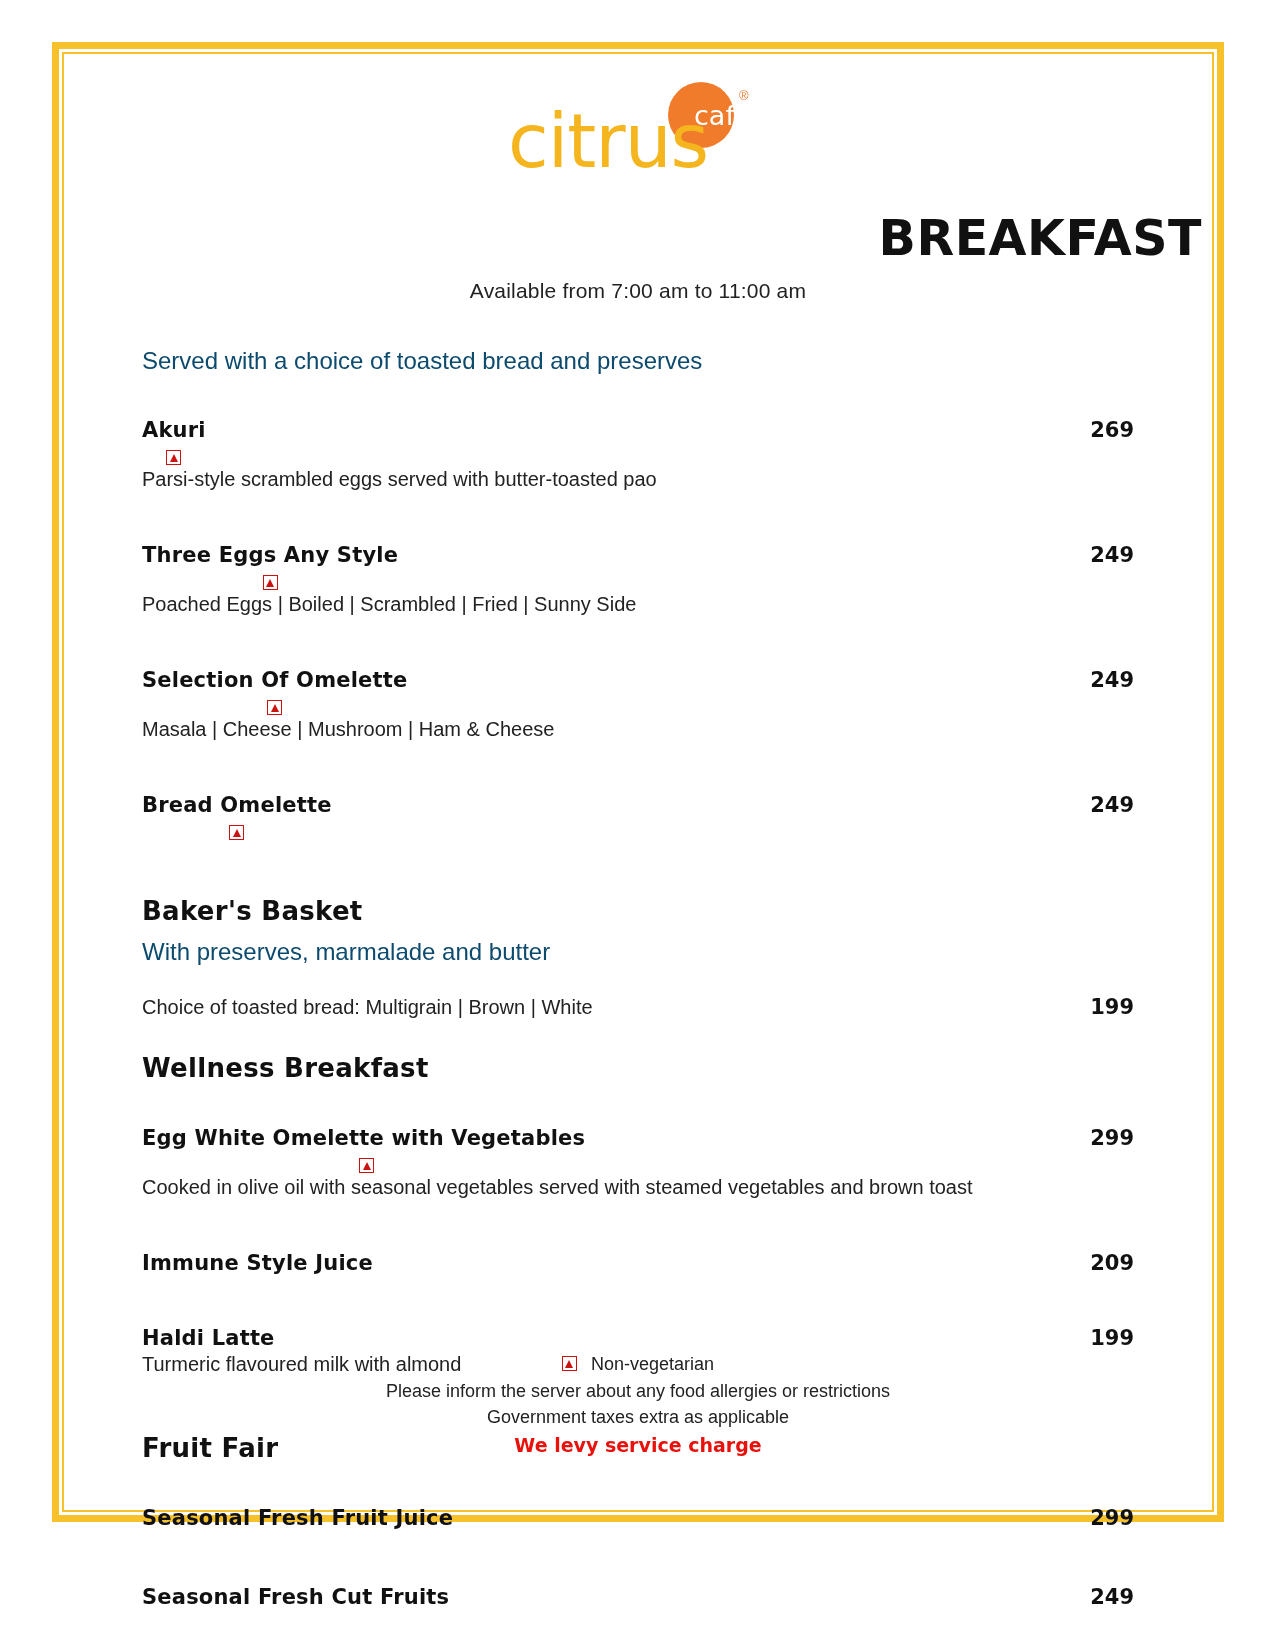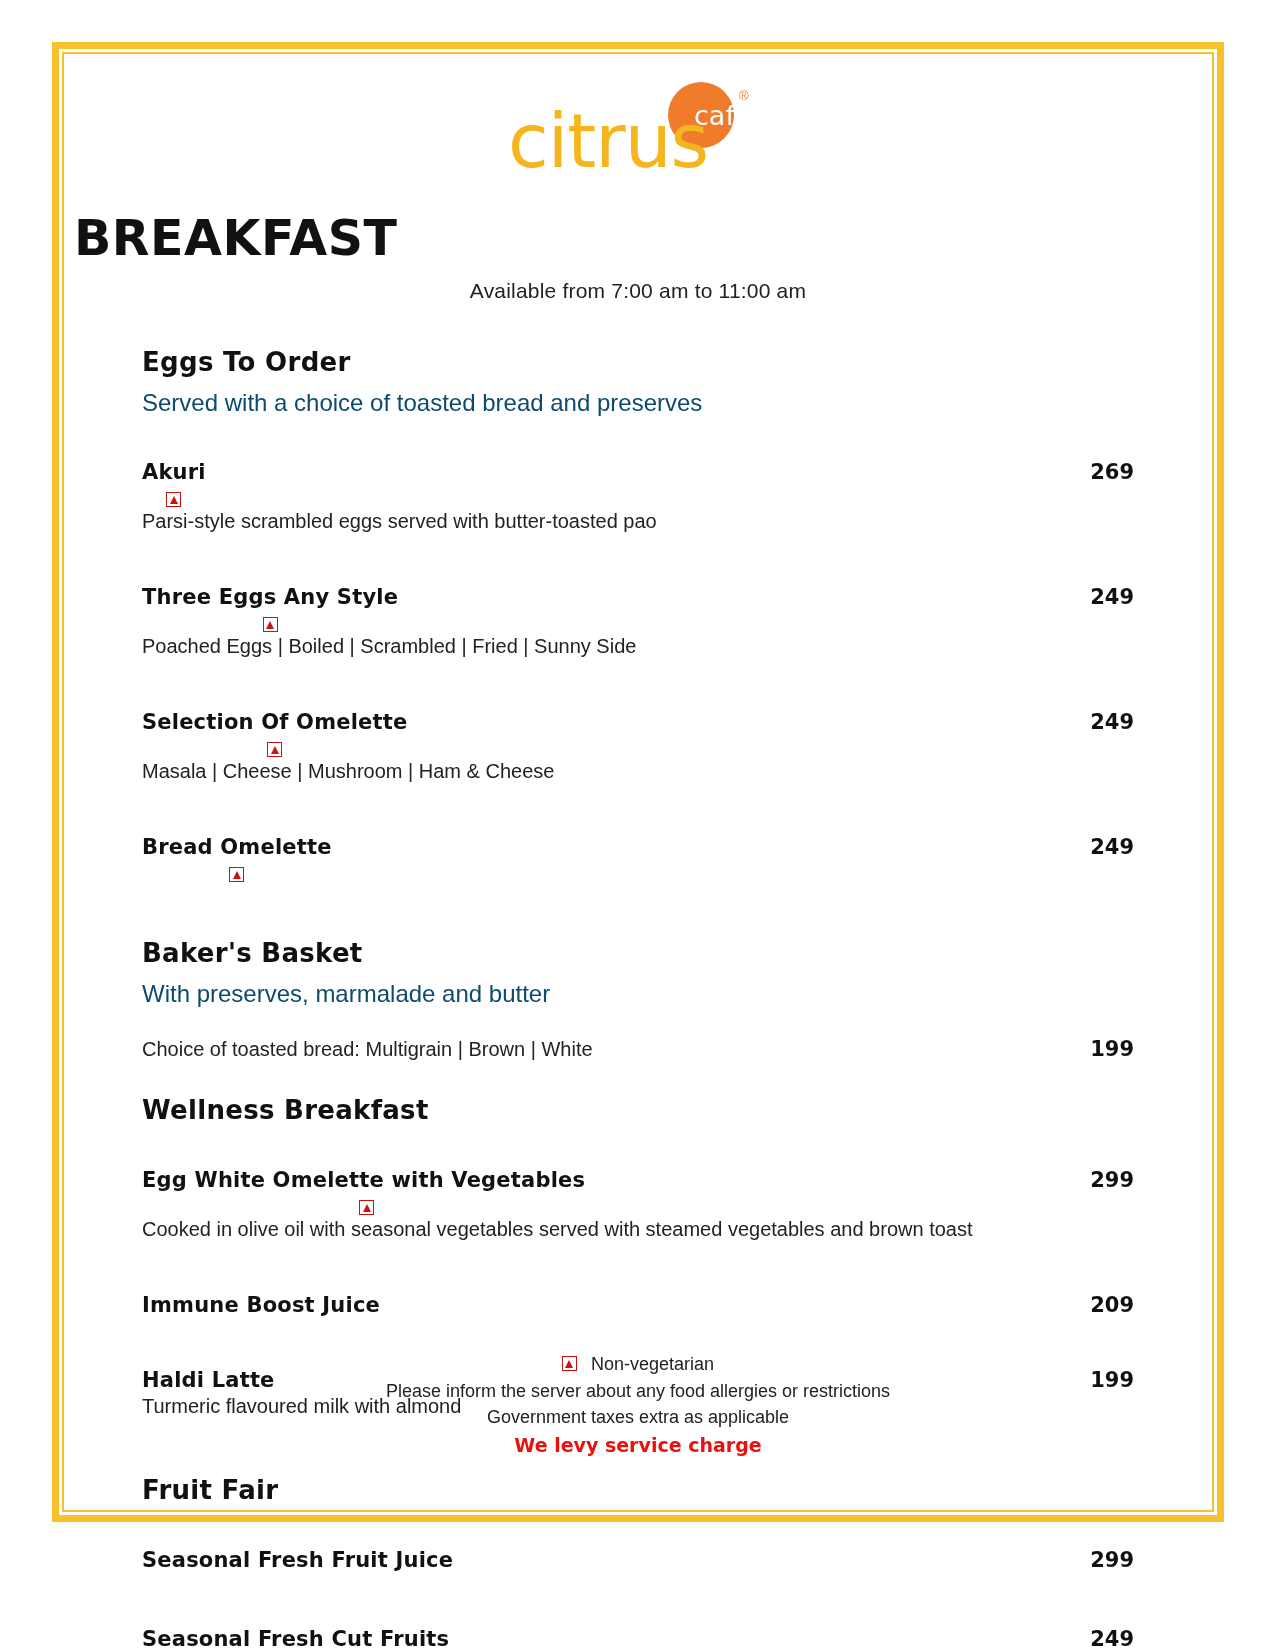--- a/index.html
+++ b/index.html
@@ -95,21 +95,21 @@
   .logo-reg {
     position: absolute;
     left: 231px;
     top: 6px;
     font-size: 13px;
     color: #f07c2b;
   }
 
   
   .title {
-    text-align: left;
+    text-align: right;
     font-family: "DejaVu Sans", sans-serif;
     font-weight: bold;
     font-size: 49px;
     letter-spacing: 0.5px;
     margin-top: 8px;
     color: #111;
   }
   .subtitle {
     text-align: center;
     font-size: 21px;
@@ -249,21 +249,20 @@
         <div class="logo-reg">®</div>
       </div>
     </div>
 
     <div class="title">BREAKFAST</div>
     <div class="subtitle">Available from 7:00 am to 11:00 am</div>
 
     <div class="sections">
 
       <div class="section">
-        <div class="section-title">Eggs To Order</div>
         <div class="section-note">Served with a choice of toasted bread and preserves</div>
         <div class="items">
 
           <div class="item">
             <div class="item-row">
               <div class="item-name">
                 <span>Akuri</span>
                 <span class="nonveg"></span>
               </div>
               <div class="item-price">269</div>
@@ -330,21 +329,21 @@
                 <span class="nonveg" style="margin-left:6px"></span>
               </div>
               <div class="item-price">299</div>
             </div>
             <div class="item-desc">Cooked in olive oil with seasonal vegetables served with steamed vegetables and brown toast</div>
           </div>
 
           <div class="item">
             <div class="item-row">
               <div class="item-name">
-                <span>Immune Boost Juice</span>
+                <span>Immune Style Juice</span>
               </div>
               <div class="item-price">209</div>
             </div>
           </div>
 
           <div class="item">
             <div class="item-row">
               <div class="item-name">
                 <span>Haldi Latte</span>
               </div>

